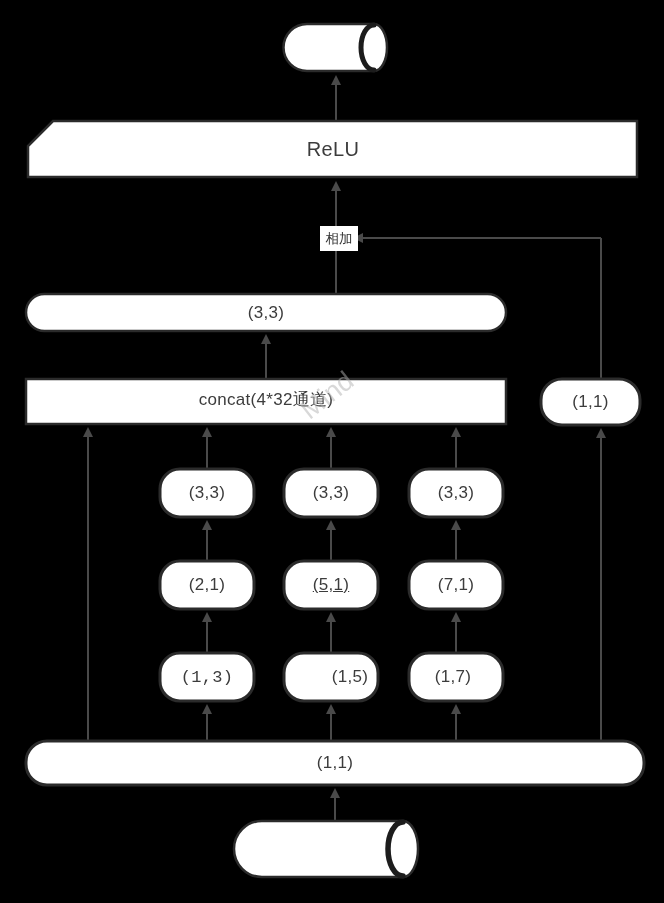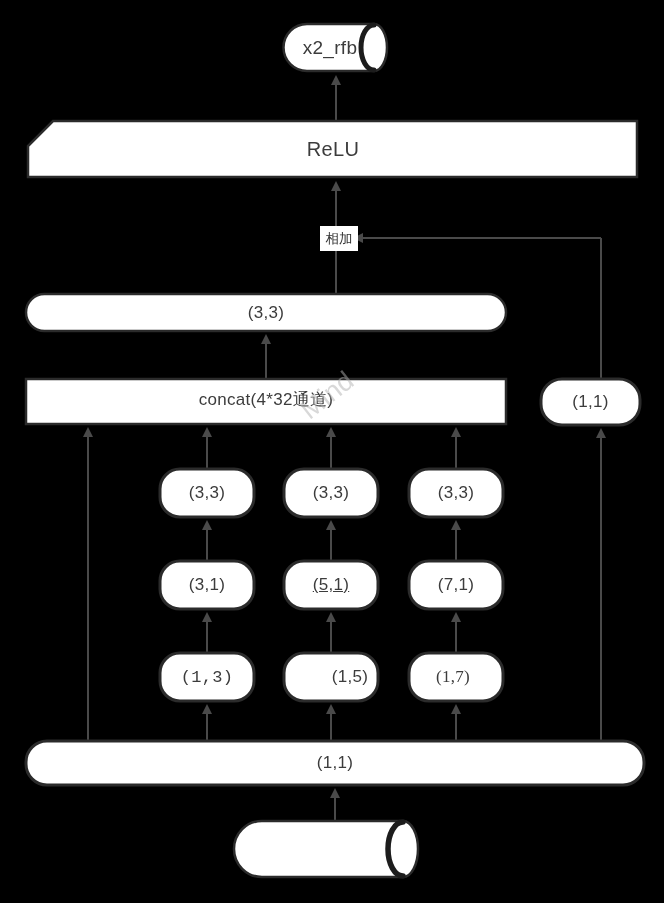--- a/index.html
+++ b/index.html
@@ -146,33 +146,32 @@
     <rect x="409" y="653" width="94" height="48" rx="20" fill="#ffffff" stroke="#2b2b2b" stroke-width="3"></rect>
 
     <rect x="26" y="741" width="618" height="44" rx="21" fill="#ffffff" stroke="#2b2b2b" stroke-width="3"></rect>
 
     <g>
       <path d="M 262 821 H 403 A 15 28 0 0 1 403 877 H 262 A 28 28 0 0 1 262 821 Z" fill="#ffffff" stroke="#2b2b2b" stroke-width="2.5"></path>
       <path d="M 403 822 A 15 27 0 0 0 403 876" fill="none" stroke="#1c1c1c" stroke-width="5.5" stroke-linecap="round"></path>
     </g>
   </svg>
 
-  <div class="lbl big" style="left:283px;top:23px;width:94px;height:49px;">x2_rfb</div>
   <div class="lbl relu" style="left:28px;top:120px;width:610px;height:58px;">ReLU</div>
   <div class="lbl add" style="left:320px;top:226px;width:38px;height:25px;">相加</div>
   <div class="lbl" style="left:26px;top:294px;width:480px;height:37px;">(3,3)</div>
   <div class="lbl" style="left:26px;top:379px;width:480px;height:41px;">concat(4*32通道)</div>
   <div class="lbl" style="left:541px;top:379px;width:99px;height:46px;">(1,1)</div>
 
   <div class="lbl" style="left:160px;top:469px;width:94px;height:48px;">(3,3)</div>
   <div class="lbl" style="left:284px;top:469px;width:94px;height:48px;">(3,3)</div>
   <div class="lbl" style="left:409px;top:469px;width:94px;height:48px;">(3,3)</div>
-  <div class="lbl" style="left:160px;top:561px;width:94px;height:48px;">(3,1)</div>
+  <div class="lbl" style="left:160px;top:561px;width:94px;height:48px;">(2,1)</div>
   <div class="lbl" style="left:284px;top:561px;width:94px;height:48px;text-decoration:underline;">(5,1)</div>
   <div class="lbl" style="left:409px;top:561px;width:94px;height:48px;">(7,1)</div>
   <div class="lbl" style="left:160px;top:653px;width:94px;height:48px;font-family:Liberation Mono, monospace;">(1,3)</div>
   <div class="lbl" style="left:292px;top:653px;width:116px;height:48px;">(1,5)</div>
-  <div class="lbl" style="left:409px;top:653px;width:88px;height:48px;font-family:Liberation Serif, serif;">(1,7)</div>
+  <div class="lbl" style="left:409px;top:653px;width:88px;height:48px;">(1,7)</div>
 
   <div class="lbl" style="left:26px;top:741px;width:618px;height:44px;">(1,1)</div>
 
   <div class="watermark">Mind</div>
 </div>
 
 </body></html>

